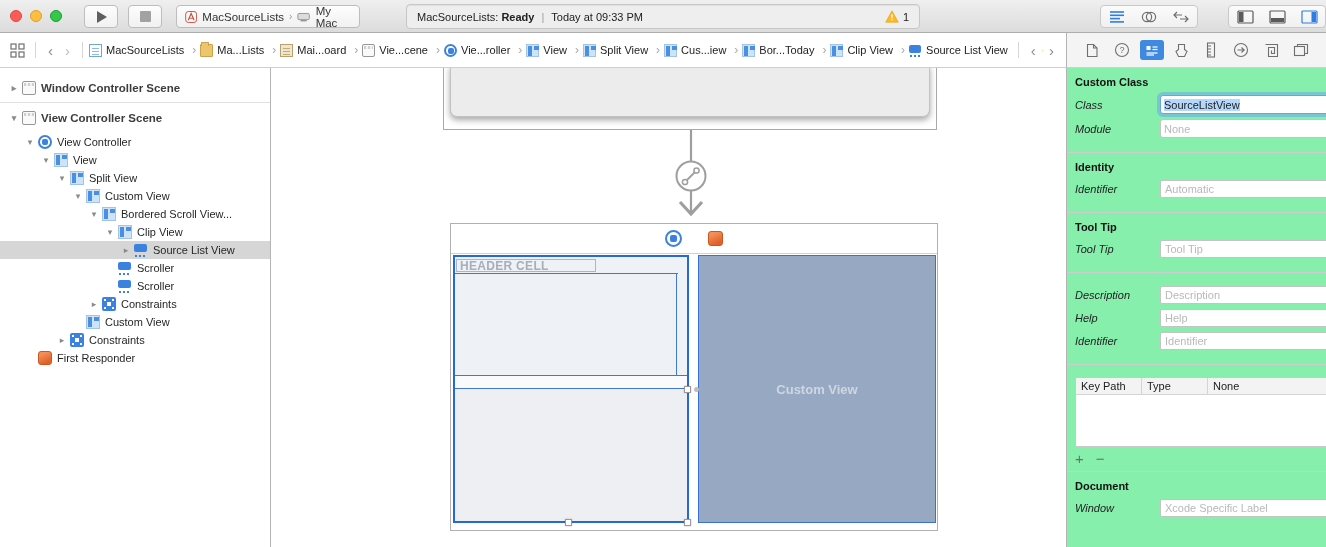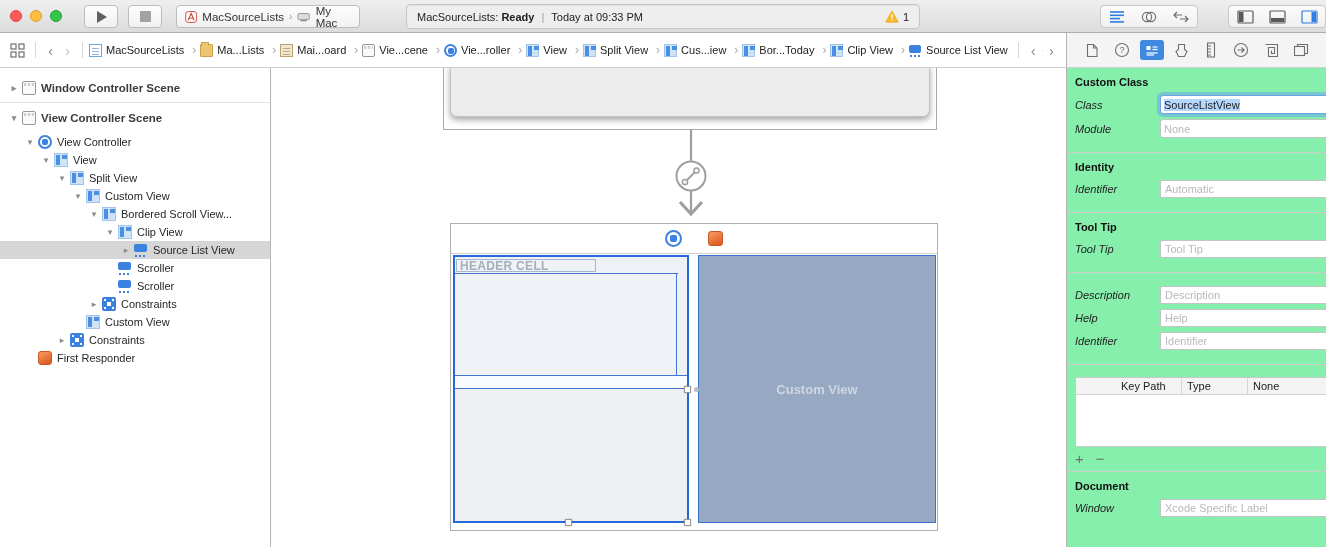--- a/index.html
+++ b/index.html
@@ -156,21 +156,21 @@
   .combo .val{flex:1;padding:0 3px;white-space:nowrap;overflow:hidden;}
   .combo .val .hl{background:#b4d7fd;}
   .combo .val.ph{color:#b9b9b9;}
   .combo .dd{width:16px;align-self:stretch;background:linear-gradient(#6db1fb,#3a82e8);
     display:flex;align-items:center;justify-content:center;flex:none;}
   .combo .dd::before{content:"";border-left:4px solid transparent;border-right:4px solid transparent;
     border-top:5px solid #fff;}
   .udra-table{margin-top:4px;border:1px solid #c9c9c9;background:#fff;height:70px;}
   .udra-head{display:flex;background:#f3f3f3;border-bottom:1px solid #d4d4d4;height:17px;align-items:center;}
   .udra-head span{padding:0 5px;border-right:1px solid #d4d4d4;height:100%;display:flex;align-items:center;}
-  .udra-head span:nth-child(1){width:66px;margin-left:40px;}
+  .udra-head span:nth-child(1){width:66px;}
   .udra-head span:nth-child(2){width:66px;}
   .udra-head span:nth-child(3){flex:1;border-right:none;}
   .pm{display:flex;gap:12px;margin-top:6px;color:#6e6e6e;font-size:15px;line-height:12px;}
   .pm span{cursor:default;}
 
   svg{display:block;}
 </style>
 </head>
 <body>
 

